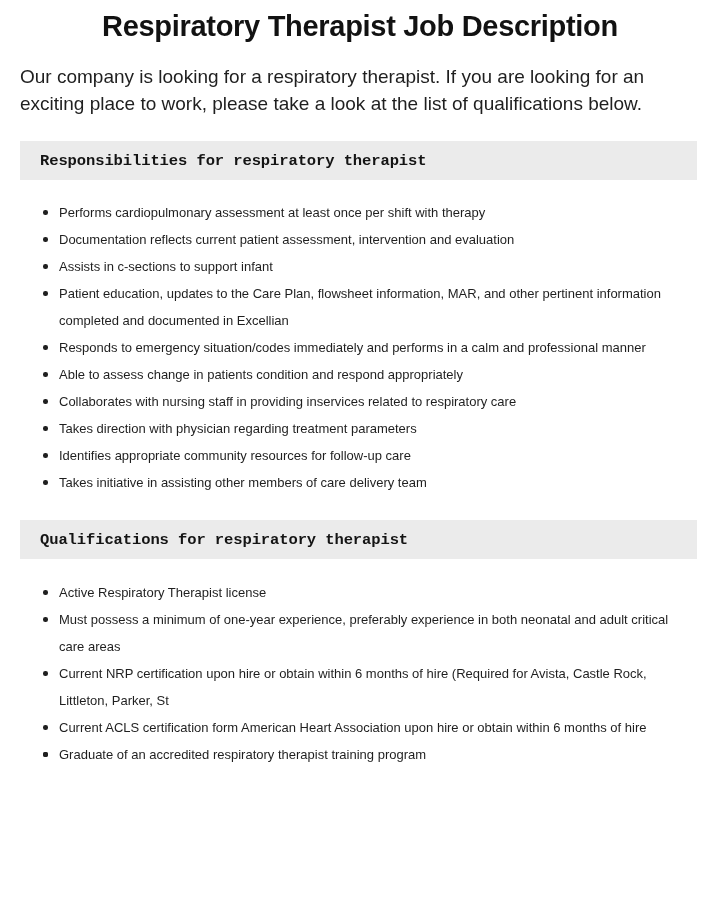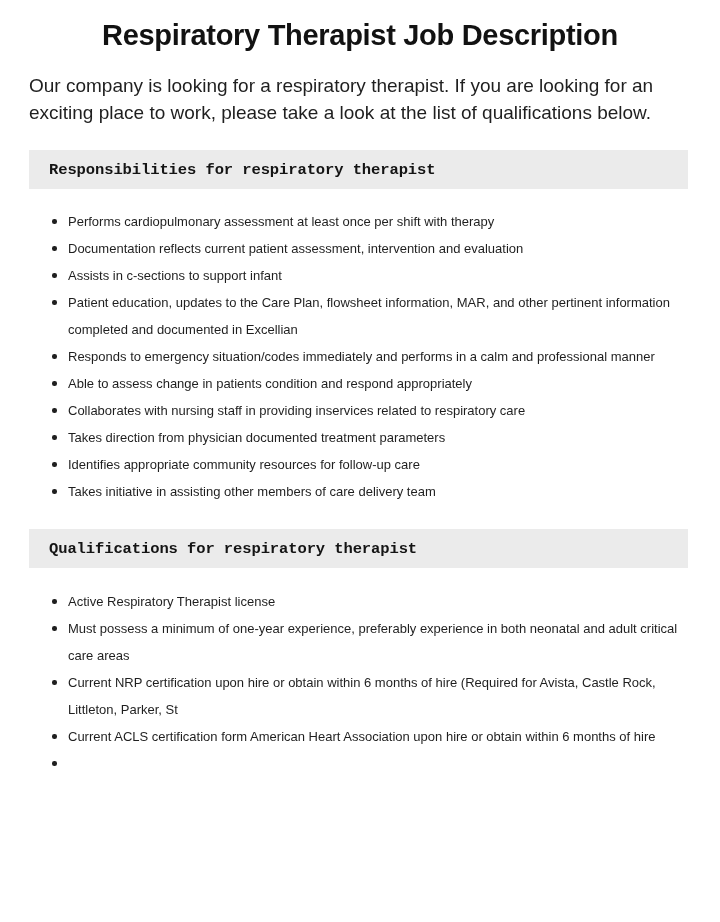--- a/index.html
+++ b/index.html
@@ -13,21 +13,21 @@
     overflow: hidden;
     font-family: "Liberation Sans", sans-serif;
     color: #1a1a1a;
     -webkit-font-smoothing: antialiased;
   }
   .page {
     width: 720px;
     height: 654px;
     position: relative;
     box-sizing: border-box;
-    padding: 9px;
+    padding: 0;
   }
   .doc-title {
     font-size: 29px;
     font-weight: bold;
     text-align: center;
     letter-spacing: -0.3px;
     color: #121212;
     margin: 0;
     padding: 6px 20px 0 20px;
     line-height: 40px;
@@ -98,30 +98,31 @@
   </div>
 
   <ul class="item-list first">
     <li><span class="bullet"></span><span>Performs cardiopulmonary assessment at least once per shift with therapy</span></li>
     <li><span class="bullet"></span><span>Documentation reflects current patient assessment, intervention and evaluation</span></li>
     <li><span class="bullet"></span><span>Assists in c-sections to support infant</span></li>
     <li><span class="bullet"></span><span>Patient education, updates to the Care Plan, flowsheet information, MAR, and other pertinent information completed and documented in Excellian</span></li>
     <li><span class="bullet"></span><span>Responds to emergency situation/codes immediately and performs in a calm and professional manner</span></li>
     <li><span class="bullet"></span><span>Able to assess change in patients condition and respond appropriately</span></li>
     <li><span class="bullet"></span><span>Collaborates with nursing staff in providing inservices related to respiratory care</span></li>
-    <li><span class="bullet"></span><span>Takes direction from physician documented treatment parameters</span></li>
+    <li><span class="bullet"></span><span>Takes direction with physician regarding treatment parameters</span></li>
     <li><span class="bullet"></span><span>Identifies appropriate community resources for follow-up care</span></li>
     <li><span class="bullet"></span><span>Takes initiative in assisting other members of care delivery team</span></li>
   </ul>
 
   <div class="section-header">
     <span class="section-header-label">Qualifications for respiratory therapist</span>
   </div>
 
   <ul class="item-list second">
     <li><span class="bullet"></span><span>Active Respiratory Therapist license</span></li>
     <li><span class="bullet"></span><span>Must possess a minimum of one-year experience, preferably experience in both neonatal and adult critical care areas</span></li>
     <li><span class="bullet"></span><span>Current NRP certification upon hire or obtain within 6 months of hire (Required for Avista, Castle Rock, Littleton, Parker, St</span></li>
     <li><span class="bullet"></span><span>Current ACLS certification form American Heart Association upon hire or obtain within 6 months of hire</span></li>
     <li><span class="bullet"></span></li>
+    <li><span class="bullet"></span><span>Graduate of an accredited respiratory therapist training program</span></li>
   </ul>
 
 </div>
 
 </body></html>

